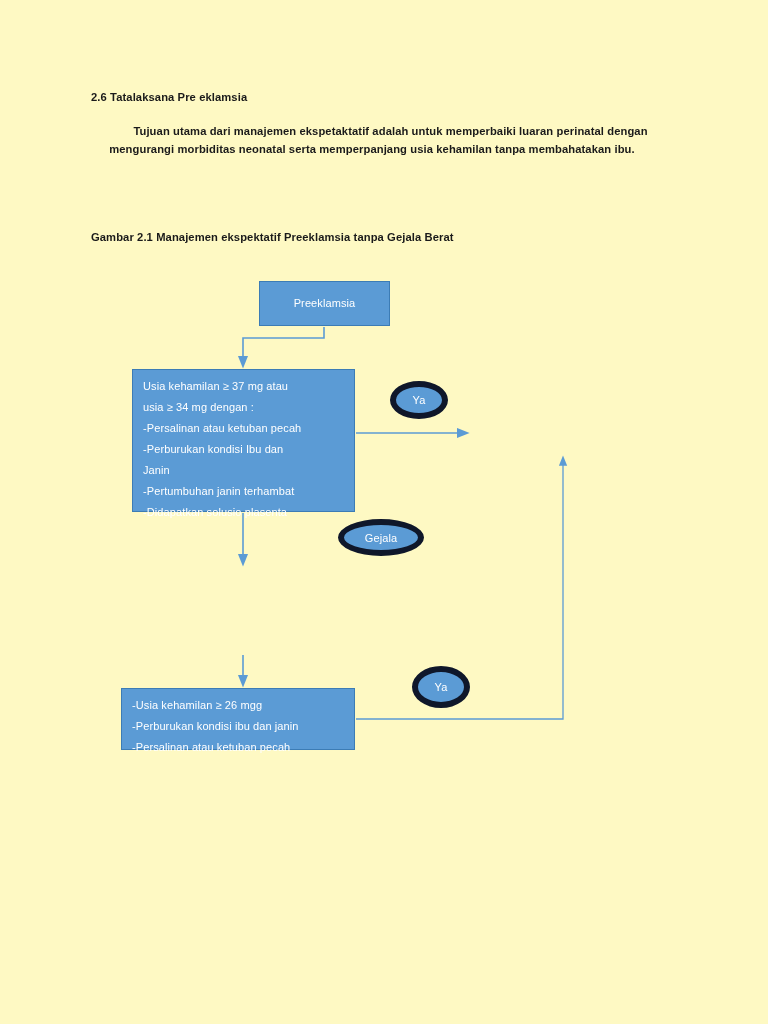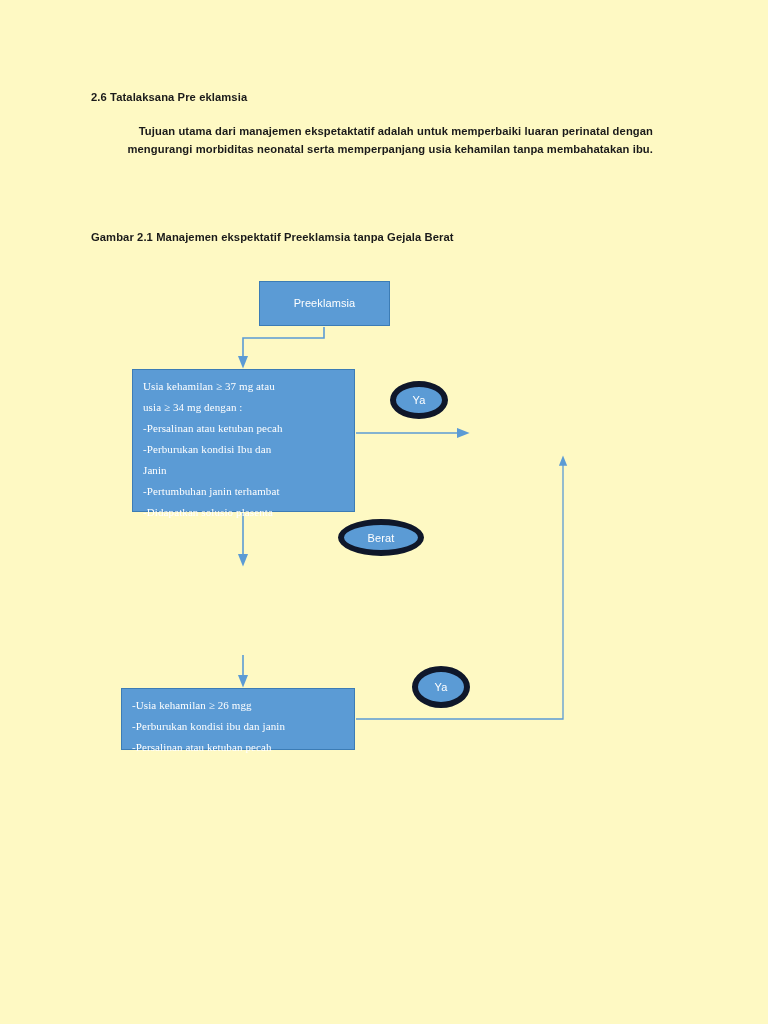--- a/index.html
+++ b/index.html
@@ -35,21 +35,21 @@
   }
   #heading {
     left: 91px;
     top: 88px;
     width: 560px;
   }
   #paragraph {
     left: 91px;
     top: 122px;
     width: 562px;
-    text-align: right;
+    text-align: center;
     font-weight: 600;
   }
   #paragraph .indent { display: inline-block; width: 37px; }
 
   #figure-caption {
     left: 91px;
     top: 228px;
     width: 560px;
   }
 
@@ -86,21 +86,20 @@
   .node.centered {
     display: flex;
     align-items: center;
     justify-content: center;
     text-align: center;
   }
 
   .node.textblock {
     padding: 6px 0 6px 10px;
     white-space: pre-line;
-    font-family: Liberation Serif, serif;
   }
 
   .ellipse {
     position: absolute;
     box-sizing: border-box;
     background: #5b9bd5;
     border: 6px solid #0f172a;
     border-radius: 50%;
     color: #ffffff;
     font-size: 11px;
@@ -164,18 +163,18 @@
 -Didapatkan solusio plasenta</div>
 
 
 
     <div id="node-evaluasi-ulang" class="node textblock">-Usia kehamilan ≥ 26 mgg
 -Perburukan kondisi ibu dan janin
 -Persalinan atau ketuban pecah</div>
 
     <div id="ellipse-ya-1" class="ellipse">Ya</div>
 
-    <div id="ellipse-tidak" class="ellipse">Berat</div>
+    <div id="ellipse-tidak" class="ellipse">Gejala</div>
 
     <div id="ellipse-ya-2" class="ellipse">Ya</div>
 
   </div>
 </div>
 
 </body></html>

